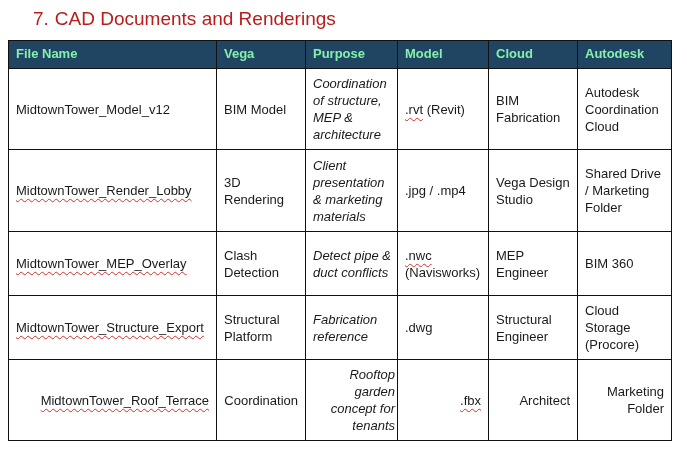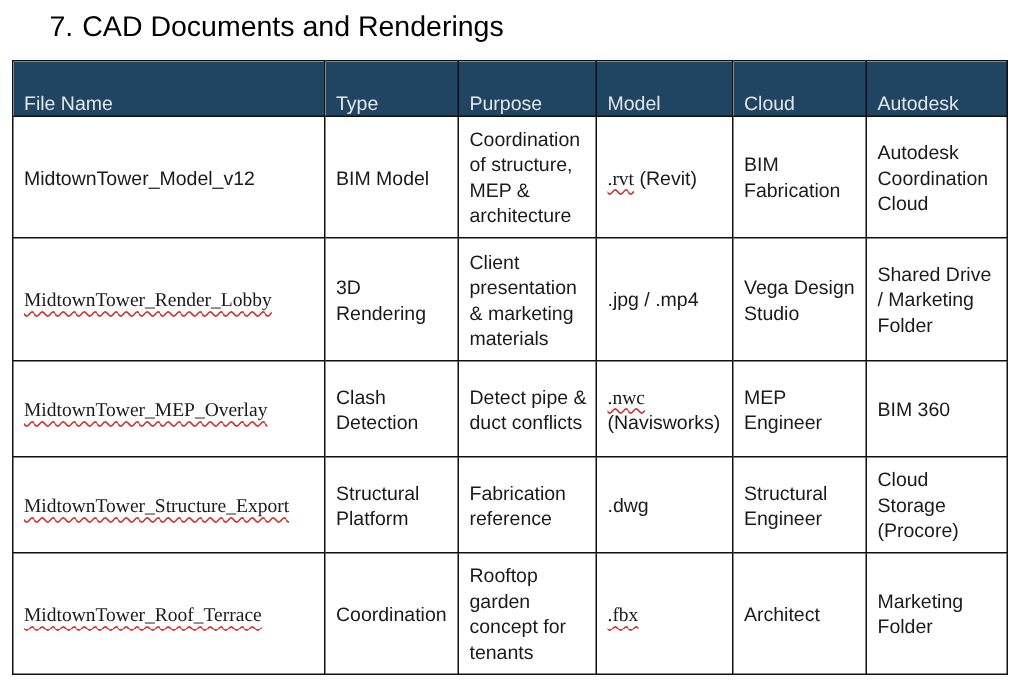--- a/index.html
+++ b/index.html
@@ -13,21 +13,21 @@
       position: relative;
       overflow: hidden;
       font-family: "Liberation Sans", "DejaVu Sans", sans-serif;
       color: #1a1a1a;
     }
     .title {
       position: absolute;
       left: 33px;
       top: 8px;
       font-size: 19px;
-      color: #000000;
+      color: #b91c1c;
       white-space: nowrap;
       letter-spacing: 0px;
     }
     .title .num {
       margin-right: 6px;
     }
     table.cad-table {
       position: absolute;
       left: 8px;
       top: 40px;
@@ -40,51 +40,51 @@
       border: 1.5px solid #111111;
       padding: 0 7px;
       font-size: 13px;
       line-height: 17px;
       vertical-align: middle;
       text-align: left;
       overflow: hidden;
     }
     table.cad-table th {
       background: #1f4563;
-      color: #e5e5e5;
-      font-weight: normal;
+      color: #86efac;
+      font-weight: bold;
       vertical-align: top;
-      padding-top: 19px;
+      padding-top: 4px;
       height: 28px;
       box-sizing: border-box;
     }
     table.cad-table td {
       background: #ffffff;
       color: #1a1a1a;
     }
     .c0 { width: 208px; }
     .c1 { width: 89px; }
     .c2 { width: 92px; }
     .c3 { width: 91px; }
     .c4 { width: 89px; }
     .c5 { width: 94px; }
     tr.r0 td { height: 80px; }
     tr.r1 td { height: 81px; }
     tr.r2 td { height: 63px; }
     tr.r3 td { height: 63px; }
-    tr.r4 td { height: 80px; }
+    tr.r4 td { height: 80px; text-align: right; }
     .spell {
       text-decoration: underline wavy #d32f2f;
       text-decoration-thickness: 1px;
       text-underline-offset: 3px;
-      font-family: Liberation Serif, serif;
     }
     .purpose-cell {
       padding-left: 7px !important;
       padding-right: 2px !important;
+      font-style: italic;
     }
   </style>
 </head>
 <body>
 
 <div class="title">
   <span class="num">7.</span><span>CAD Documents and Renderings</span>
 </div>
 
 <table class="cad-table">
@@ -92,21 +92,21 @@
     <col class="c0">
       <col class="c1">
       <col class="c2">
       <col class="c3">
       <col class="c4">
       <col class="c5">
   </colgroup>
   <thead>
     <tr>
       <th>File Name</th>
-      <th>Type</th>
+      <th>Vega</th>
       <th>Purpose</th>
       <th>Model</th>
       <th>Cloud</th>
       <th>Autodesk</th>
     </tr>
   </thead>
   <tbody>
     <tr class="r0">
       <td><span>MidtownTower_Model_v12</span></td>
       <td><span>BIM Model</span></td>

